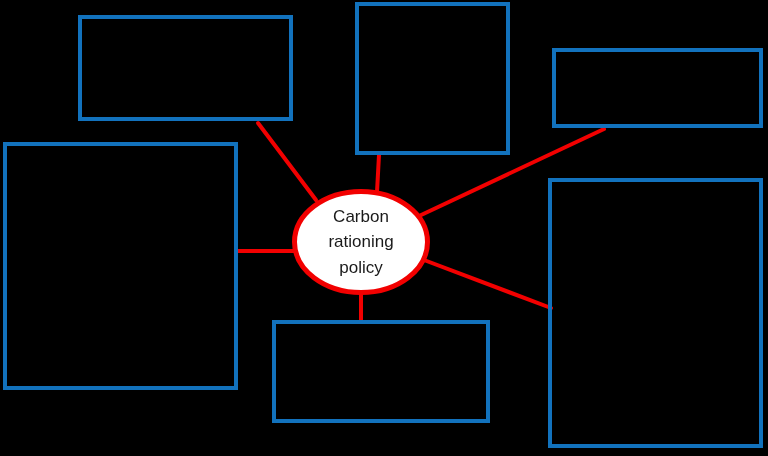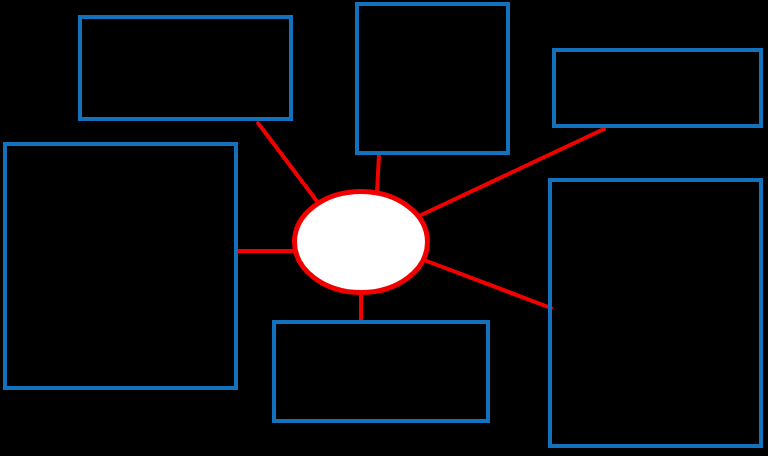--- a/index.html
+++ b/index.html
@@ -56,13 +56,16 @@
     <rect x="80" y="17" width="211" height="102" fill="none" stroke-width="4" stroke="#1272BD"></rect>
     <rect x="5" y="144" width="231" height="244" fill="none" stroke-width="4" stroke="#1272BD"></rect>
     <rect x="357" y="4" width="151" height="149" fill="none" stroke-width="4" stroke="#1272BD"></rect>
     <rect x="554" y="50" width="207" height="76" fill="none" stroke-width="4" stroke="#1272BD"></rect>
     <rect x="274" y="322" width="214" height="99" fill="none" stroke-width="4" stroke="#1272BD"></rect>
     <rect x="550" y="180" width="211" height="266" fill="none" stroke-width="4" stroke="#1272BD"></rect>
 
     <ellipse cx="361" cy="242" rx="66.5" ry="50.5" stroke-width="5" stroke="#F20000" fill="#FFFFFF"></ellipse>
   </svg>
 
+  <div class="center-label">
+    <span>Carbon rationing policy</span>
+  </div>
 </div>
 
 </body></html>

